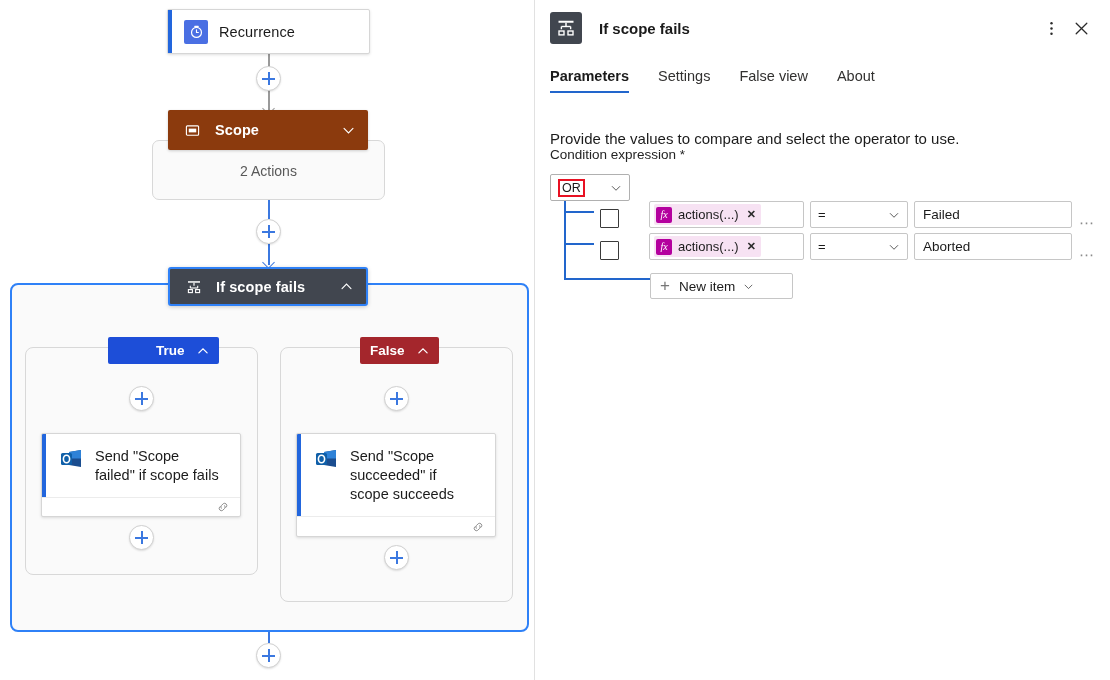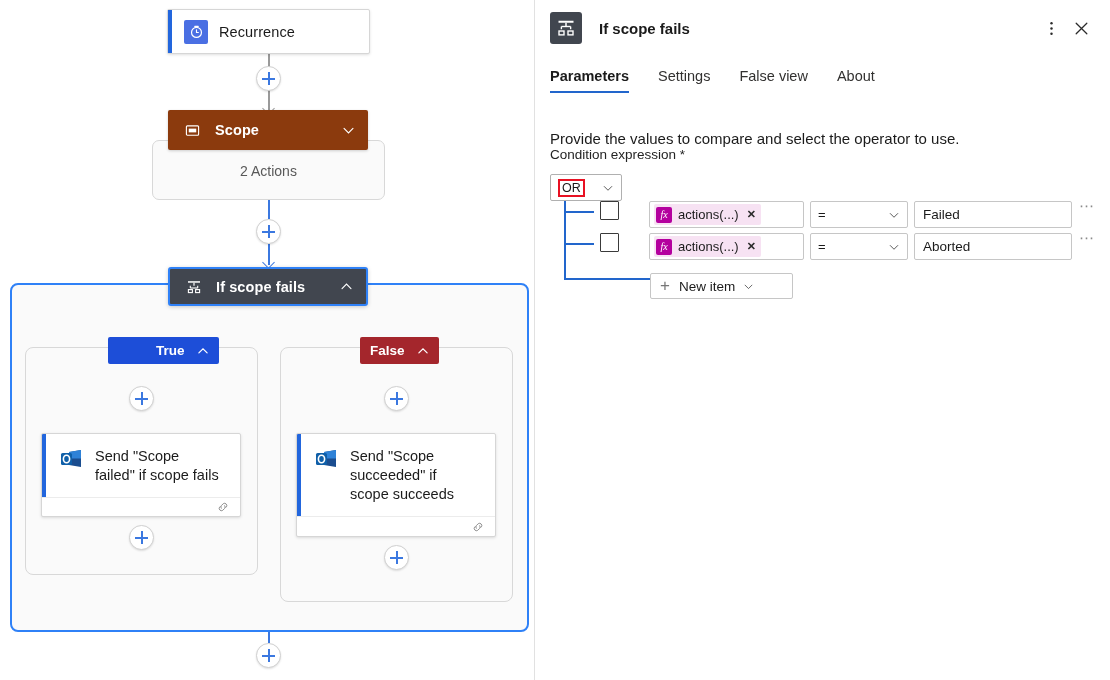--- a/index.html
+++ b/index.html
@@ -172,34 +172,34 @@
     height: 2.5px; background: #2266cc;
   }
 
   #panel-body { padding: 28px 14px 0 14px; }
   #cond-label { font-size: 13.5px; color: #242424; }
   #cond-desc  { font-size: 15px; color: #1b1b1b; margin-top: 9px; }
 
   #cond-area { position: relative; margin-top: 12px; }
 
   .op-select {
-    position: relative; width: 72px; height: 27px;
+    position: relative; width: 80px; height: 27px;
     border: 1px solid #b0b0b0; border-radius: 2px; background: #ffffff;
     display: flex; align-items: center; padding: 0 7px;
     font-size: 13px; color: #1b1b1b;
   }
   #op-value {
     border: 2px solid #e81123; padding: 0px 2px; line-height: 14px;
     font-size: 12.5px;
   }
   .op-select .chev { margin-left: auto; margin-right: 0; width: 12px; height: 12px; }
 
   .tree-line { position: absolute; background: #2266cc; }
 
-  .cond-row { position: absolute; display: flex; align-items: flex-start; }
+  .cond-row { position: absolute; display: flex; align-items: flex-end; }
   .row-check {
     width: 19px; height: 19px; border: 1.5px solid #3a3a3a;
     background: #ffffff; border-radius: 1px; flex: none;
   }
   .token-field {
     width: 155px; height: 27px; margin-left: 30px;
     border: 1px solid #c6c6c6; border-radius: 2px; background: #ffffff;
     display: flex; align-items: center; padding: 0 4px; flex: none;
   }
   .token {

